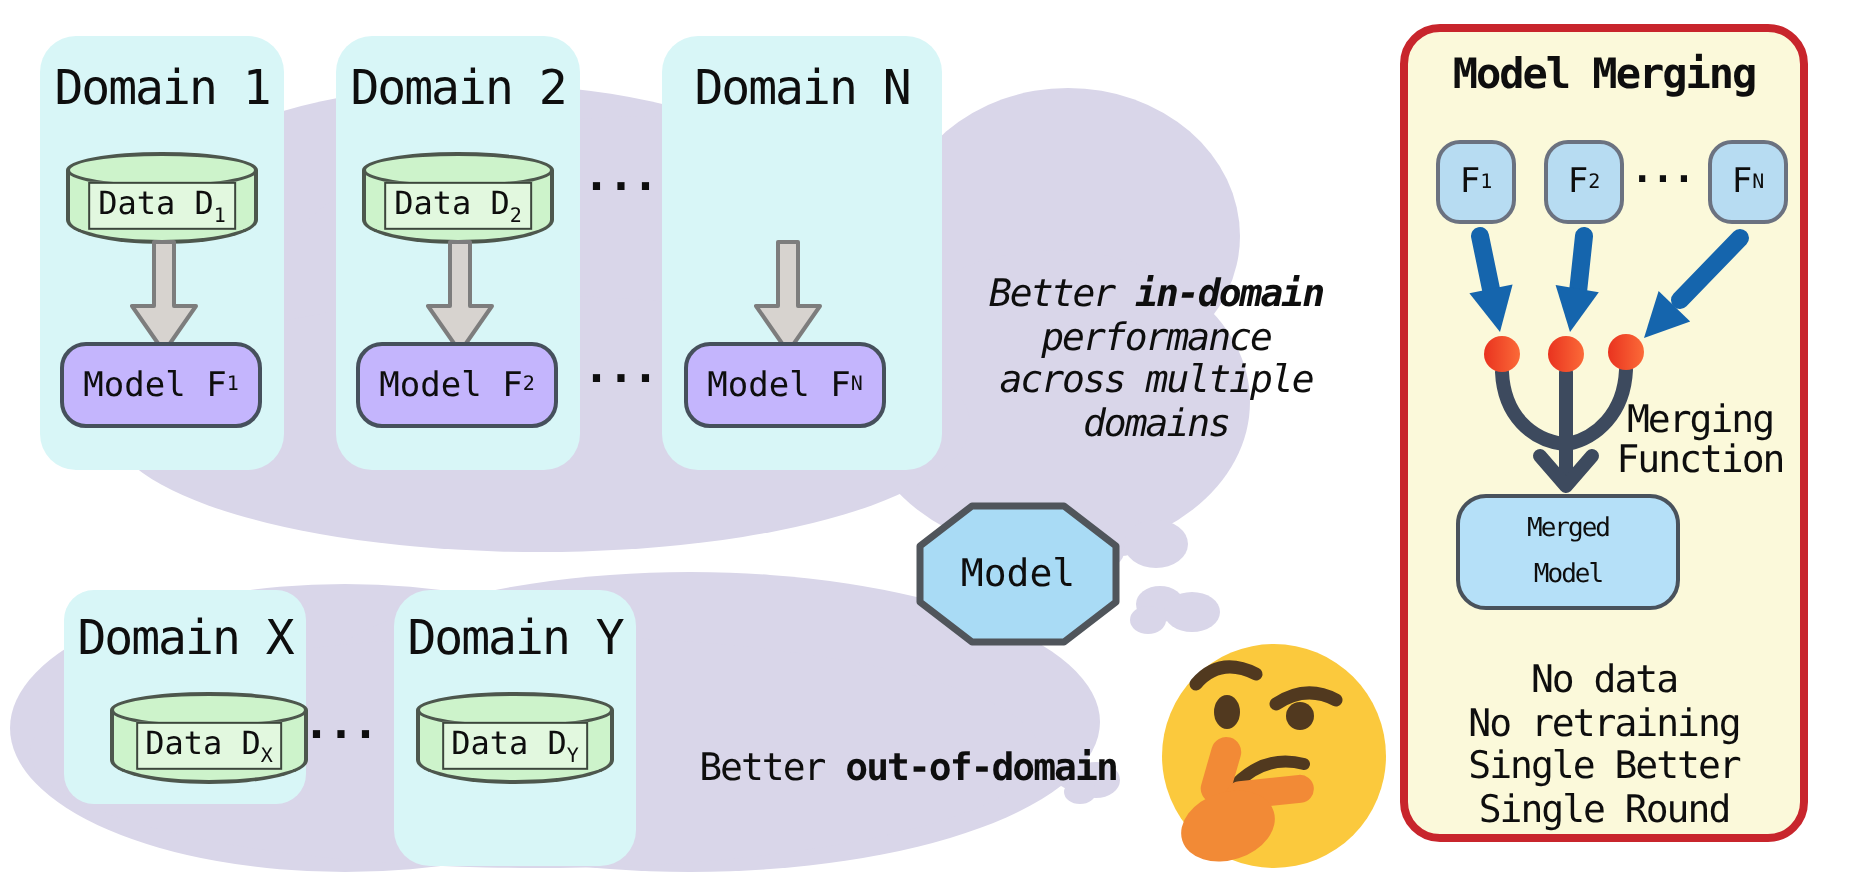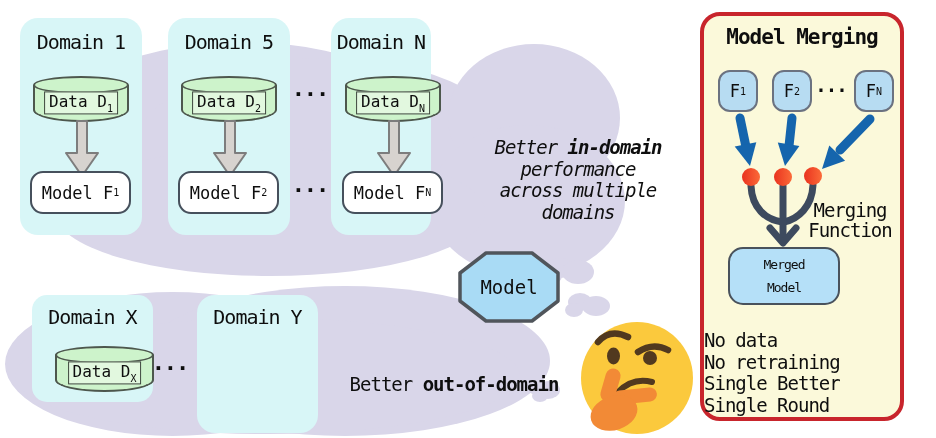--- a/index.html
+++ b/index.html
@@ -6,50 +6,50 @@
   body { background:#ffffff; }
   #root {
     position:relative; width:936px; height:438px; overflow:hidden;
     background:#ffffff; font-family:"DejaVu Sans Mono", monospace; color:#0e0e0e;
   }
   .abs { position:absolute; }
   
   .cloud { position:absolute; background:#d9d6e9; border-radius:50%; z-index:1; }
   
   .card { position:absolute; background:#d8f6f7; border-radius:18px; z-index:2; }
-  .card-title { position:absolute; left:0; right:0; text-align:center; font-size:20px; letter-spacing:-1px; }
+  .card-title { position:absolute; left:0; right:0; text-align:center; font-size:24px; letter-spacing:-1px; }
   
   .cyl { position:absolute;padding-left:37px; }
   .cyl-body { position:absolute; left:0; right:0; top:9px; bottom:0; background:#cdf3cb;
     border:2px solid #4d574d; border-top:none; border-radius:0 0 50% 50% / 0 0 12px 12px; }
   .cyl-top { position:absolute; left:0; right:0; top:0; height:18px; background:#cdf3cb;
     border:2px solid #4d574d; border-radius:50%; }
   .cyl-label { position:absolute; left:50%; top:58%; transform:translate(-50%,-50%);
     background:#e2f8df; border:1.5px solid #3c463c; padding:0 4px; font-size:16px; white-space:nowrap; }
   sub { font-size:10px; }
   
-  .mbox { position:absolute; background:#ffffff; border:2px solid #46505c; border-radius:13px;
+  .mbox { position:absolute; background:#c4b5fd; border:2px solid #46505c; border-radius:13px;
     display:flex; align-items:center; justify-content:center; font-size:17px; }
   .dots { position:absolute; font-size:22px; font-weight:bold; text-align:center; letter-spacing:-1px; z-index:2; }
   .thought-text { position:absolute; text-align:center; font-size:19px; line-height:21.5px; z-index:2; letter-spacing:-1px; }
   .thought-text b { font-weight:bold; }
   
   .panel { position:absolute; left:700px; top:12px; width:204px; height:409px;
     background:#fbf9da; border:4px solid #c8252c; border-radius:20px; z-index:2; }
   .panel-title { position:absolute; top:9px; left:0; right:0; text-align:center;
     font-size:21px; font-weight:bold; letter-spacing:-1px; }
   .fbox { position:absolute; width:40px; height:42px; background:#b7dcf2; border:2px solid #6b7280;
     border-radius:12px; display:flex; align-items:center; justify-content:center; font-size:17px; }
   .fn-label { position:absolute; left:90px; top:184px; width:112px; text-align:center;
     font-size:19px; line-height:20px; letter-spacing:-1px; }
   .merged-box { position:absolute; left:24px; top:231px; width:112px; height:58px;
     background:#b5e0f8; border:2.5px solid #49525c; border-radius:15px;
     display:flex; flex-direction:column; align-items:center; justify-content:center;
     font-size:13px; line-height:23px; letter-spacing:-1px; }
-  .benefits { position:absolute; left:0; right:0; top:314px; text-align:left;
+  .benefits { position:absolute; left:0; right:0; top:314px; text-align:center;
     font-size:19px; line-height:21.5px; letter-spacing:-1px; }
   .oct-label { position:absolute; left:458px; top:251px; width:102px; height:72px; z-index:2;
     display:flex; align-items:center; justify-content:center; font-size:19px; }
 </style>
 </head>
 <body>
 
 <div id="root">
 
   <div class="cloud" style="left:28px;top:42px;width:430px;height:228px;"></div>
@@ -85,42 +85,37 @@
     <svg class="abs" style="left:45px;top:102px;" width="34" height="58" viewBox="0 0 34 58">
       <polygon points="12,1 22,1 22,33 33,33 17,56 1,33 12,33" fill="#d7d3cf" stroke="#7d7d7d" stroke-width="2" stroke-linejoin="round"></polygon>
     </svg>
     <div class="mbox" style="left:10px;top:153px;width:101px;height:43px;">
       <span>Model F</span>
         <sub>1</sub>
     </div>
   </div>
 
   <div class="card" style="left:168px;top:18px;width:122px;height:217px;">
-    <div class="card-title" style="top:12px;">Domain 5</div>
+    <div class="card-title" style="top:12px;">Domain 2</div>
     <div class="cyl" style="left:13px;top:58px;width:96px;height:46px;">
       <div class="cyl-body"></div>
       <div class="cyl-top"></div>
       <div class="cyl-label"><span>Data D</span><sub>2</sub></div>
     </div>
     <svg class="abs" style="left:45px;top:102px;" width="34" height="58" viewBox="0 0 34 58">
       <polygon points="12,1 22,1 22,33 33,33 17,56 1,33 12,33" fill="#d7d3cf" stroke="#7d7d7d" stroke-width="2" stroke-linejoin="round"></polygon>
     </svg>
     <div class="mbox" style="left:10px;top:153px;width:101px;height:43px;">
       <span>Model F</span>
         <sub>2</sub>
     </div>
   </div>
 
-  <div class="card" style="left:331px;top:18px;width:100px;height:217px;">
+  <div class="card" style="left:331px;top:18px;width:140px;height:217px;">
     <div class="card-title" style="top:12px;">Domain N</div>
-    <div class="cyl" style="left:14px;top:58px;width:96px;height:46px;">
-      <div class="cyl-body"></div>
-      <div class="cyl-top"></div>
-      <div class="cyl-label"><span>Data D</span><sub>N</sub></div>
-    </div>
     <svg class="abs" style="left:46px;top:102px;" width="34" height="58" viewBox="0 0 34 58">
       <polygon points="12,1 22,1 22,33 33,33 17,56 1,33 12,33" fill="#d7d3cf" stroke="#7d7d7d" stroke-width="2" stroke-linejoin="round"></polygon>
     </svg>
     <div class="mbox" style="left:11px;top:153px;width:101px;height:43px;">
       <span>Model F</span>
         <sub>N</sub>
     </div>
   </div>
 
   <div class="dots" style="left:288px;top:76px;width:44px;">...</div>
@@ -137,20 +132,25 @@
     <div class="card-title" style="top:10px;">Domain X</div>
     <div class="cyl" style="left:23px;top:51px;width:99px;height:46px;">
       <div class="cyl-body"></div>
       <div class="cyl-top"></div>
       <div class="cyl-label"><span>Data D</span><sub>X</sub></div>
     </div>
   </div>
 
   <div class="card" style="left:197px;top:295px;width:121px;height:138px;">
     <div class="card-title" style="top:10px;">Domain Y</div>
+    <div class="cyl" style="left:11px;top:51px;width:99px;height:46px;">
+      <div class="cyl-body"></div>
+      <div class="cyl-top"></div>
+      <div class="cyl-label"><span>Data D</span><sub>Y</sub></div>
+    </div>
   </div>
 
   <div class="dots" style="left:148px;top:350px;width:44px;">...</div>
 
   <div class="thought-text" style="left:324px;top:337px;width:260px;line-height:22.5px;margin-top:36px;">
     <div><span>Better </span><b>out-of-domain</b></div>
   </div>
 
   <svg class="abs" style="left:458px;top:251px;z-index:2;" width="102" height="72" viewBox="0 0 102 72">
     <polygon points="28,2 74,2 100,22 100,50 74,70 28,70 2,50 2,22" fill="#a9dbf5" stroke="#50555b" stroke-width="3.5" stroke-linejoin="round"></polygon>

